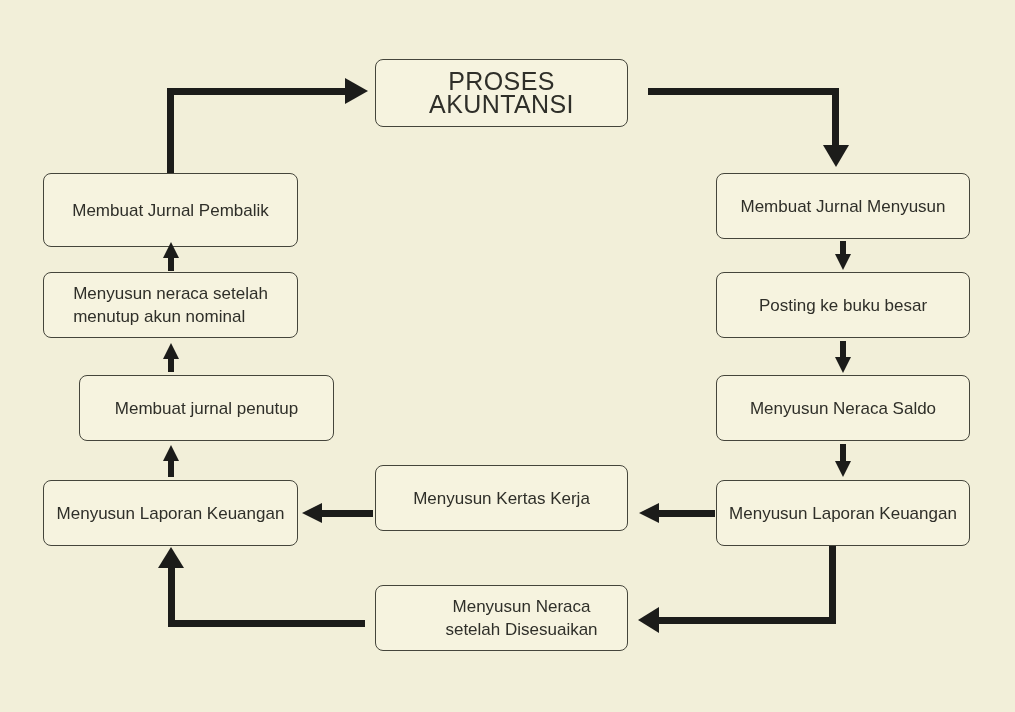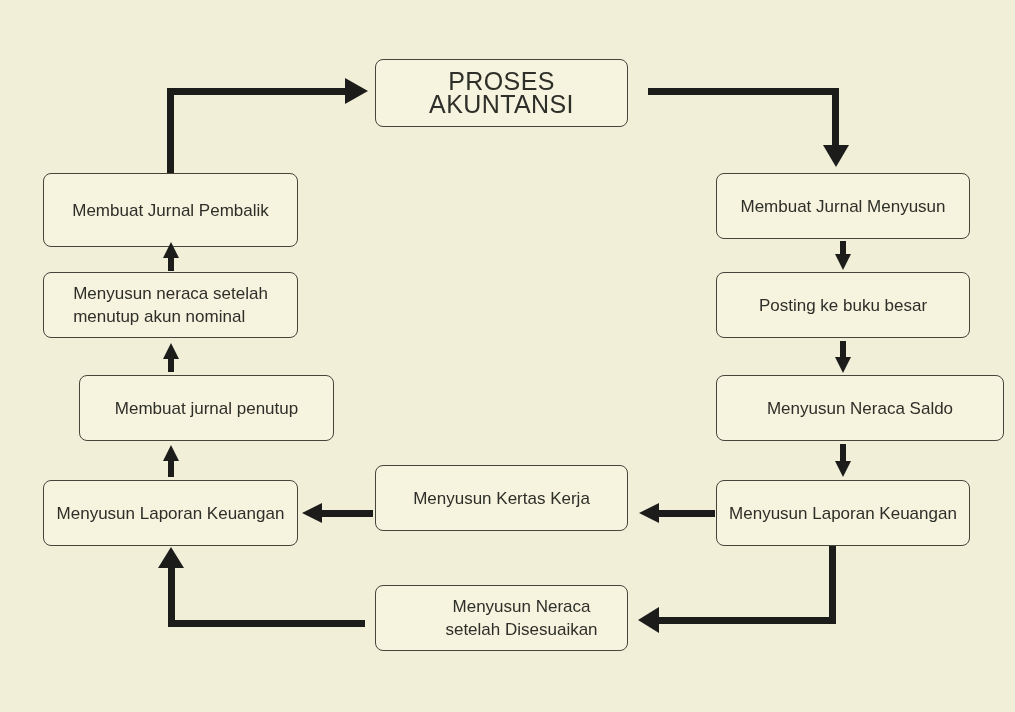--- a/index.html
+++ b/index.html
@@ -75,21 +75,21 @@
   <div class="node title-node" style="left:375px; top:59px; width:253px; height:68px;">
     <span>PROSES AKUNTANSI</span>
   </div>
 
   <div class="node" style="left:716px; top:173px; width:254px; height:66px;">
     <span>Membuat Jurnal Menyusun</span>
   </div>
   <div class="node" style="left:716px; top:272px; width:254px; height:66px;">
     <span>Posting ke buku besar</span>
   </div>
-  <div class="node" style="left:716px; top:375px; width:288px; height:66px;">
+  <div class="node" style="left:716px; top:375px; width:254px; height:66px;">
     <span>Menyusun Neraca Saldo</span>
   </div>
   <div class="node" style="left:716px; top:480px; width:254px; height:66px;">
     <span>Menyusun Laporan Keuangan</span>
   </div>
 
   <div class="node" style="left:43px; top:173px; width:255px; height:74px;">
     <span>Membuat Jurnal Pembalik</span>
   </div>
   <div class="node" style="left:43px; top:272px; width:255px; height:66px;">

